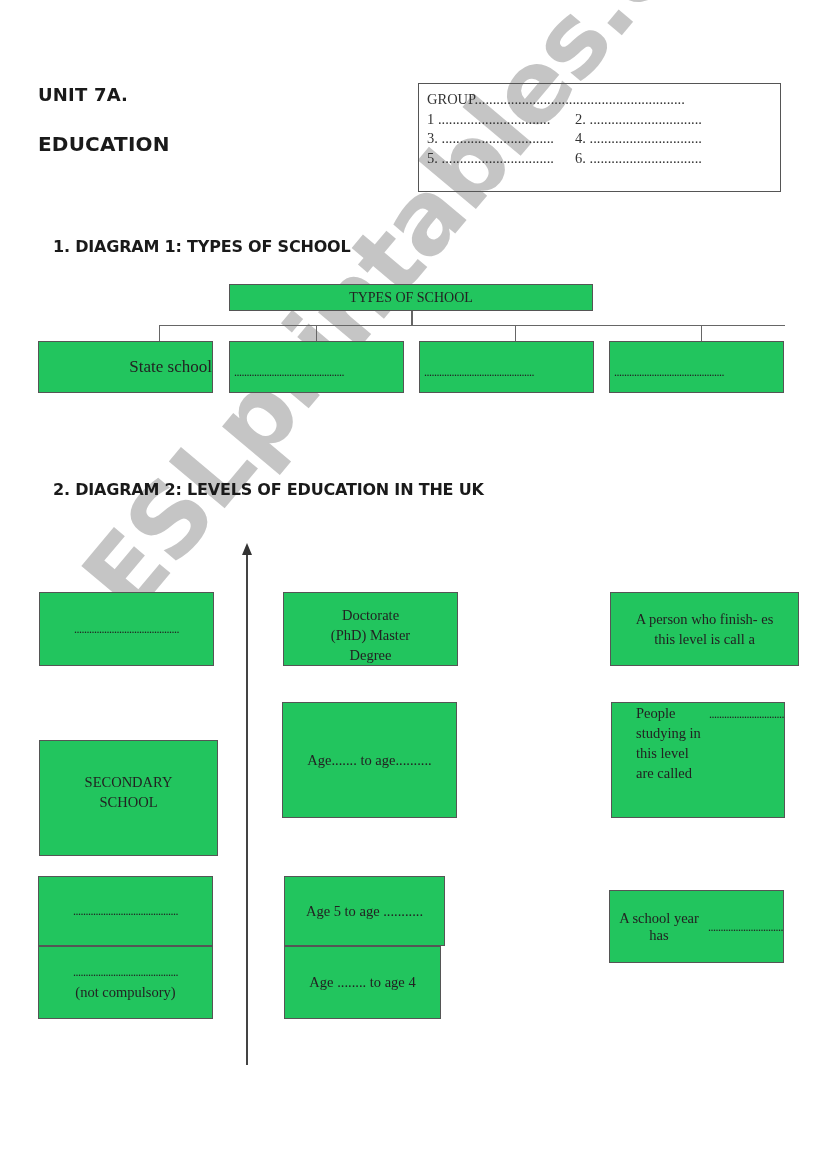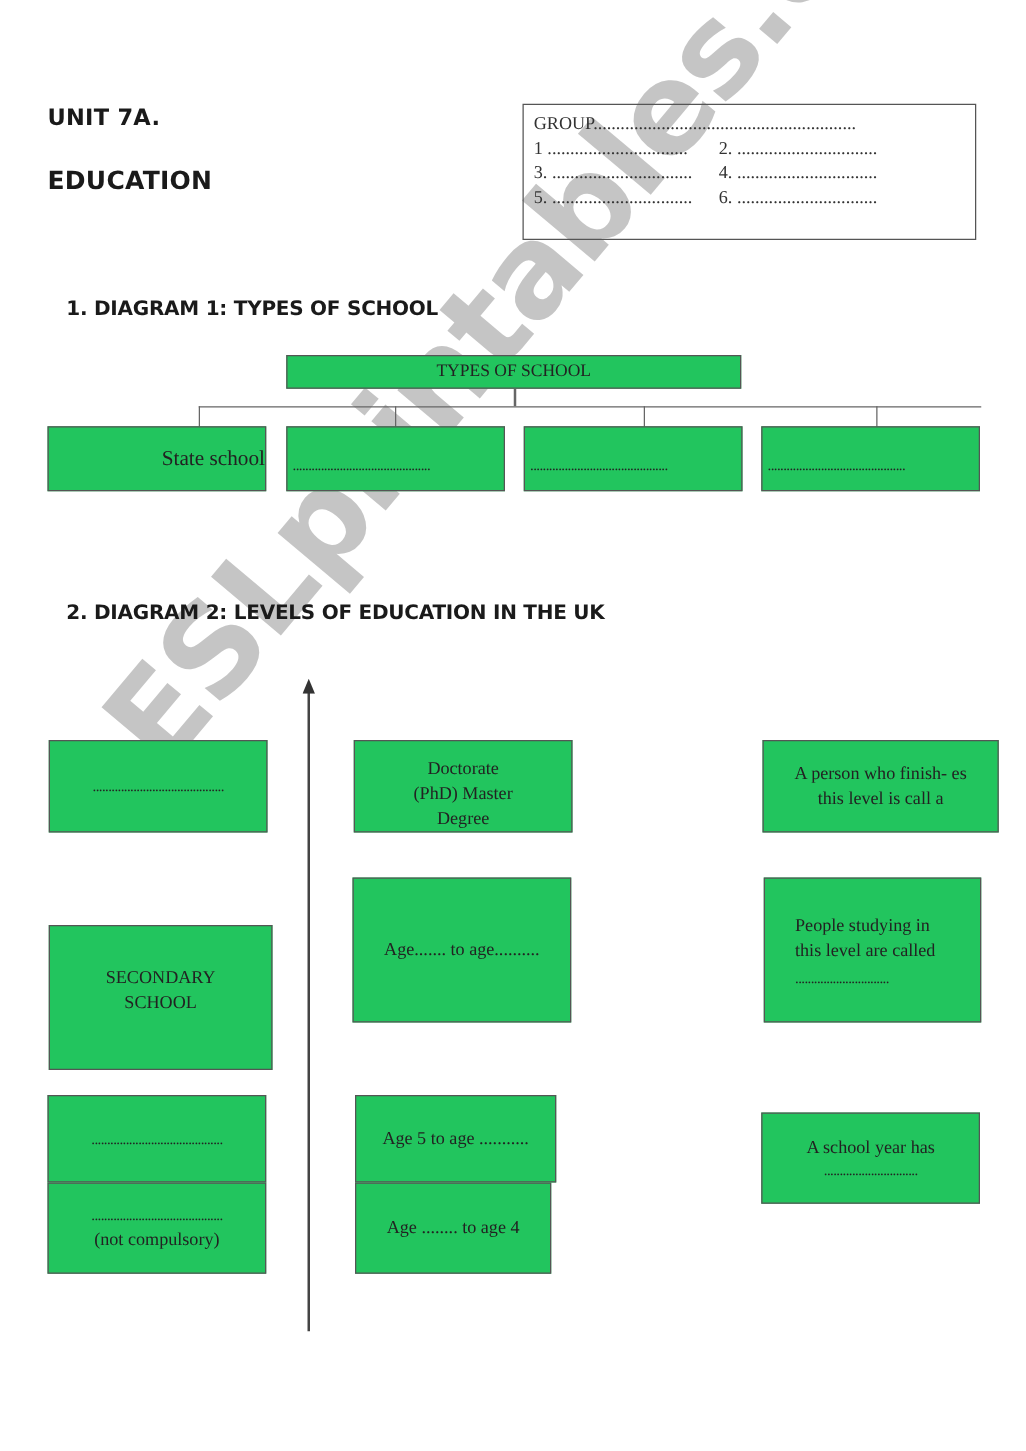--- a/index.html
+++ b/index.html
@@ -97,20 +97,20 @@
 <div class="abs box" style="left:284px; top:876px; width:161px; height:70px;">
   <span>Age 5 to age ...........</span>
 </div>
 <div class="abs box" style="left:284px; top:946px; width:157px; height:73px;">
   <span>Age ........ to age 4</span>
 </div>
 
 <div class="abs box" style="left:610px; top:592px; width:189px; height:74px;">
   <span style="width:140px; line-height:20px;">A person who finish- es this level is call a</span>
 </div>
-<div class="abs box" style="left:611px; top:702px; width:174px; height:116px; flex-direction:column; align-items:flex-start; padding-left:24px;">
+<div class="abs box" style="left:611px; top:702px; width:174px; height:116px; flex-direction:row; align-items:flex-start; padding-left:24px;">
   <span style="width:120px; line-height:20px; text-align:left;">People studying in this level are called</span>
   <span class="dots" style="margin-top:4px;">..............................</span>
 </div>
-<div class="abs box" style="left:609px; top:890px; width:175px; height:73px; flex-direction:column;">
+<div class="abs box" style="left:609px; top:890px; width:175px; height:73px; flex-direction:row;">
   <span>A school year has</span>
   <span class="dots" style="margin-top:2px;">..............................</span>
 </div>
 
 </body></html>

